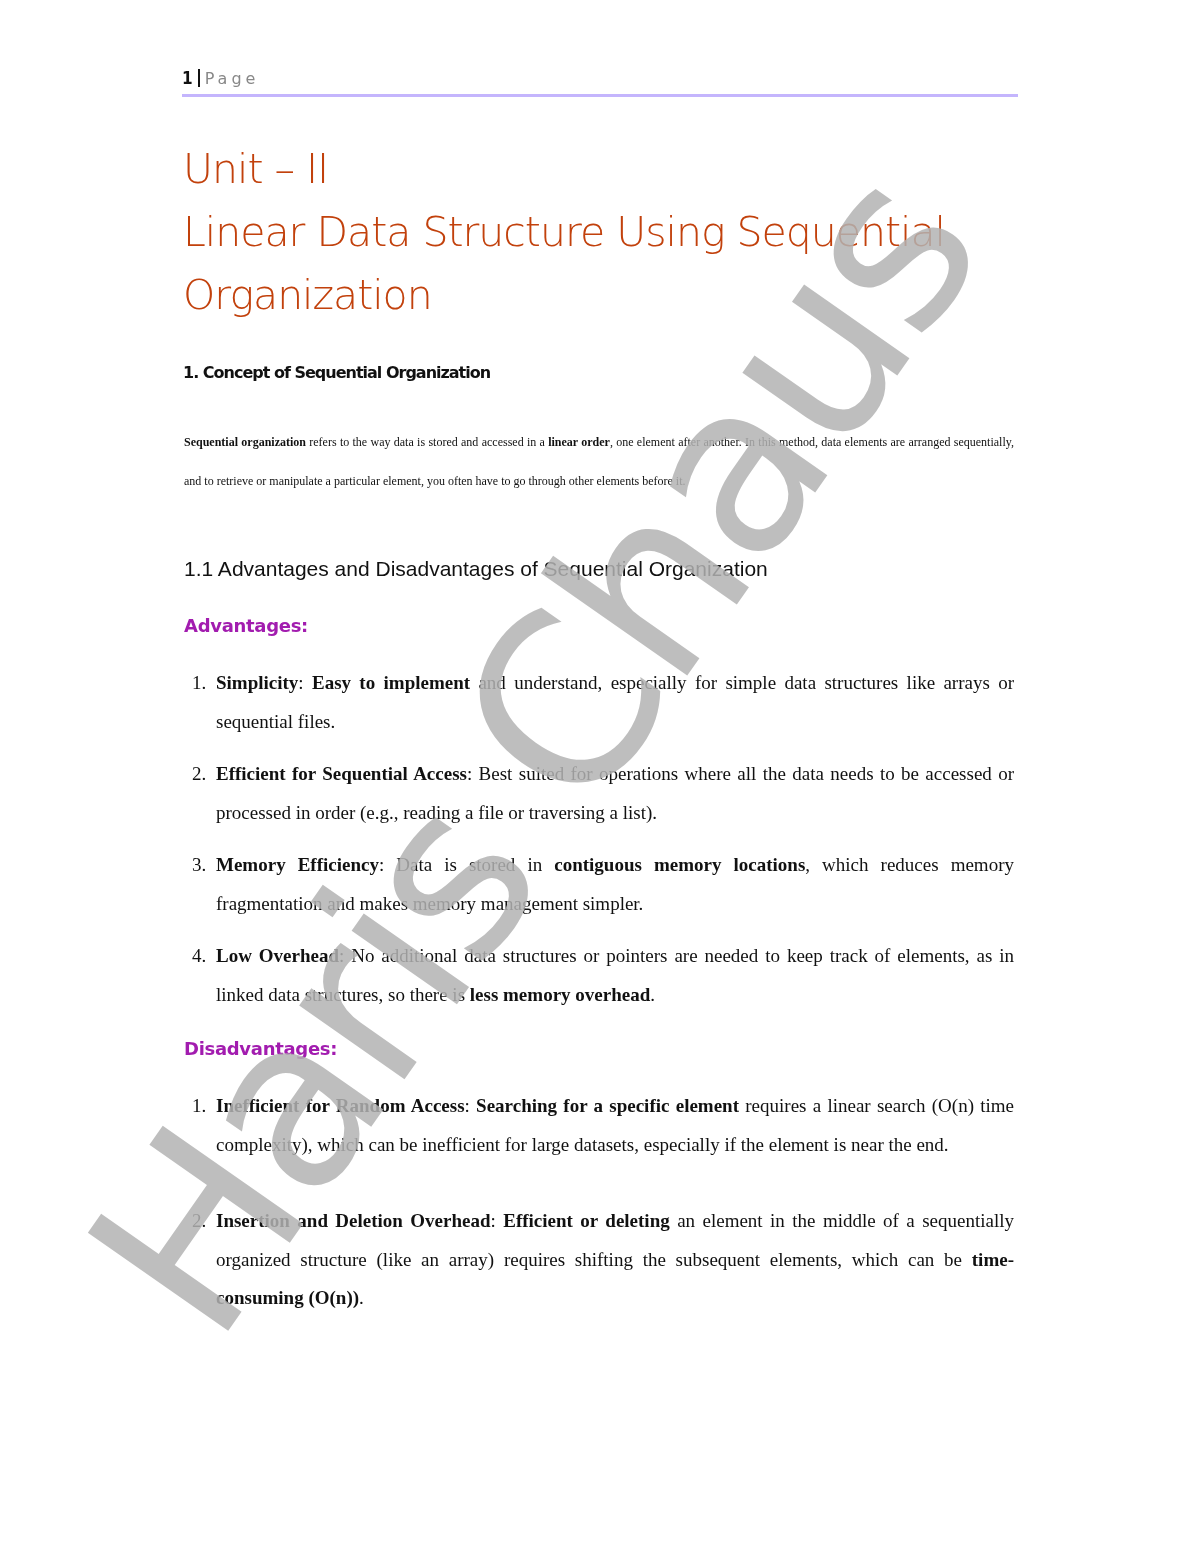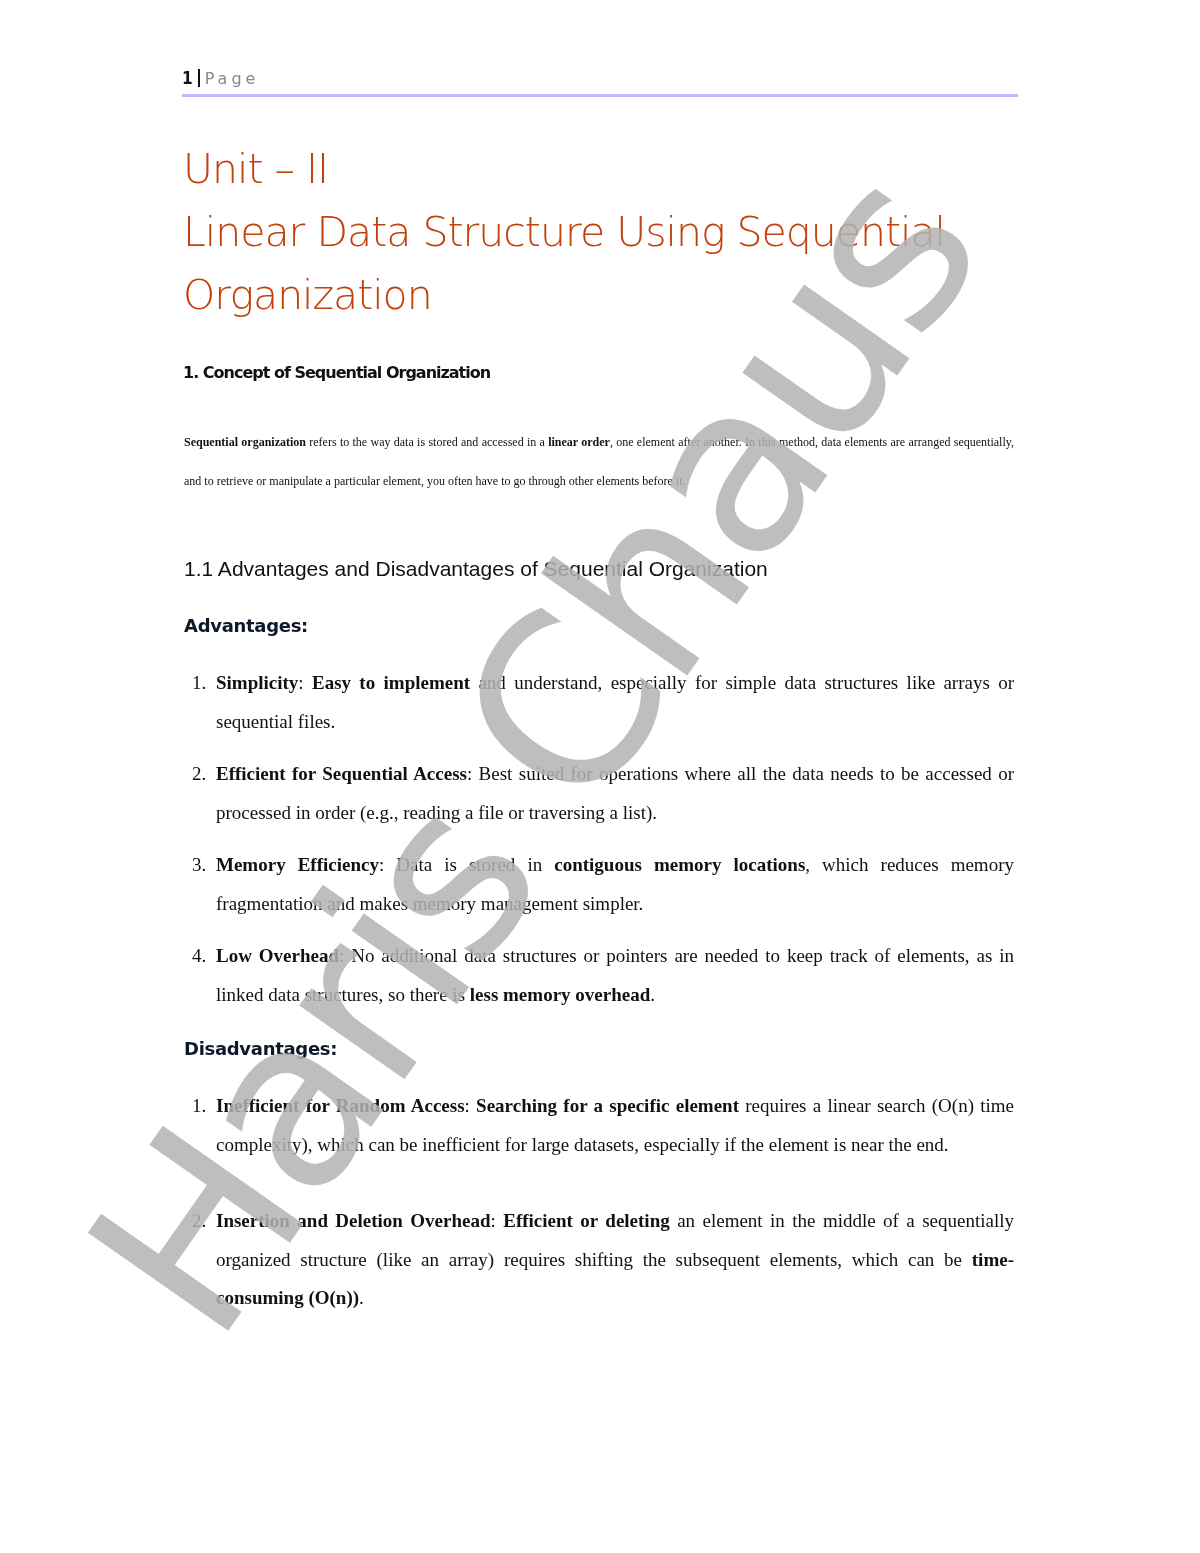--- a/index.html
+++ b/index.html
@@ -11,21 +11,21 @@
 
     .title { position: absolute; left: 183px; top: 138px; width: 840px; font-family: "DejaVu Sans", sans-serif; font-weight: 300; font-size: 41px; line-height: 63px; color: #c2410c; letter-spacing: -1px; }
     .title div { white-space: nowrap; }
 
     .h1 { position: absolute; left: 183px; top: 363px; font-family: "DejaVu Sans", sans-serif; font-weight: bold; font-size: 16px; color: #111; letter-spacing: -1px; white-space: nowrap; }
 
     .para { position: absolute; left: 184px; width: 830px; font-size: 12px; line-height: 38.5px; text-align: justify; }
     .para b { font-weight: bold; }
 
     .h2 { position: absolute; left: 184px; top: 557px; font-family: "Liberation Sans", sans-serif; font-size: 21px; color: #111; white-space: nowrap; }
-    .h3 { position: absolute; left: 184px; font-family: "DejaVu Sans", sans-serif; font-weight: bold; font-size: 18px; color: #0f172a; letter-spacing: -0.3px; }
+    .h3 { position: absolute; left: 184px; font-family: "DejaVu Sans", sans-serif; font-weight: bold; font-size: 18px; color: #a21caf; letter-spacing: -0.3px; }
 
     .list-item { position: absolute; left: 184px; width: 830px; font-size: 19px; line-height: 38.5px; }
     .list-item .marker { position: absolute; left: 8px; top: 0; }
     .list-item .body { margin-left: 32px; text-align: justify; }
 
     .watermark { position: absolute; left: 0; top: 0; width: 1200px; height: 1553px; pointer-events: none; }
   </style>
 </head>
 <body>
 

